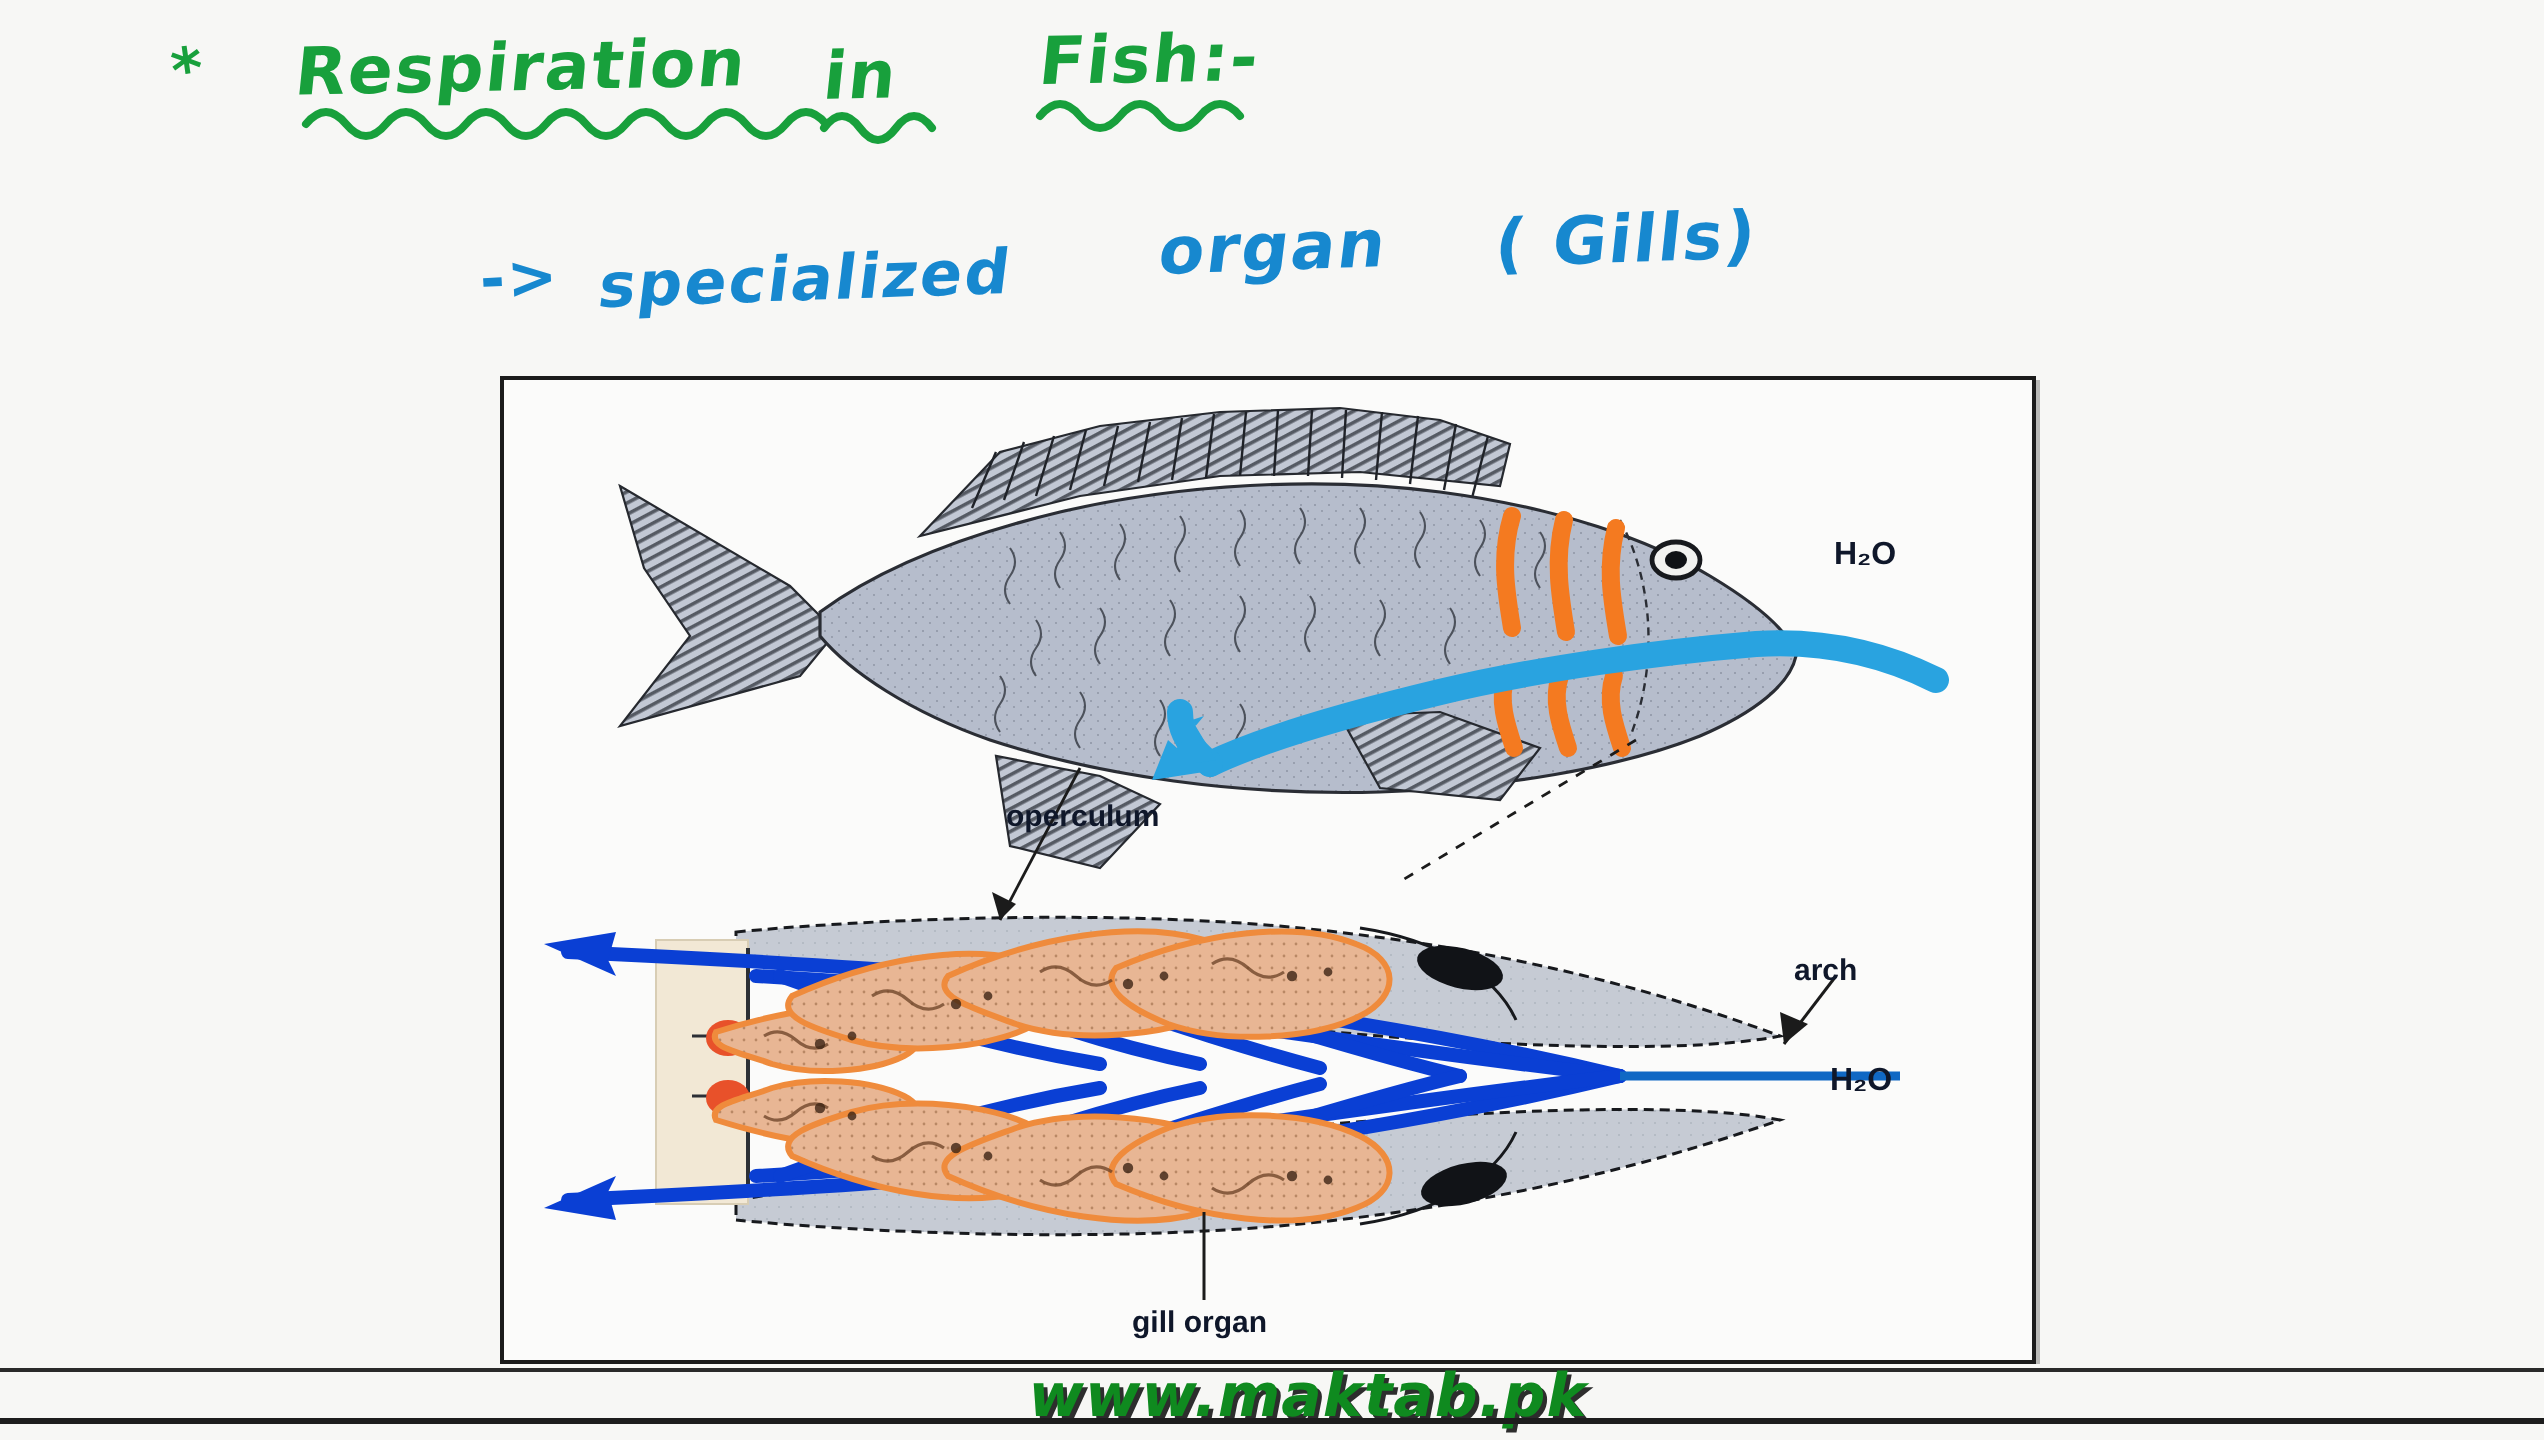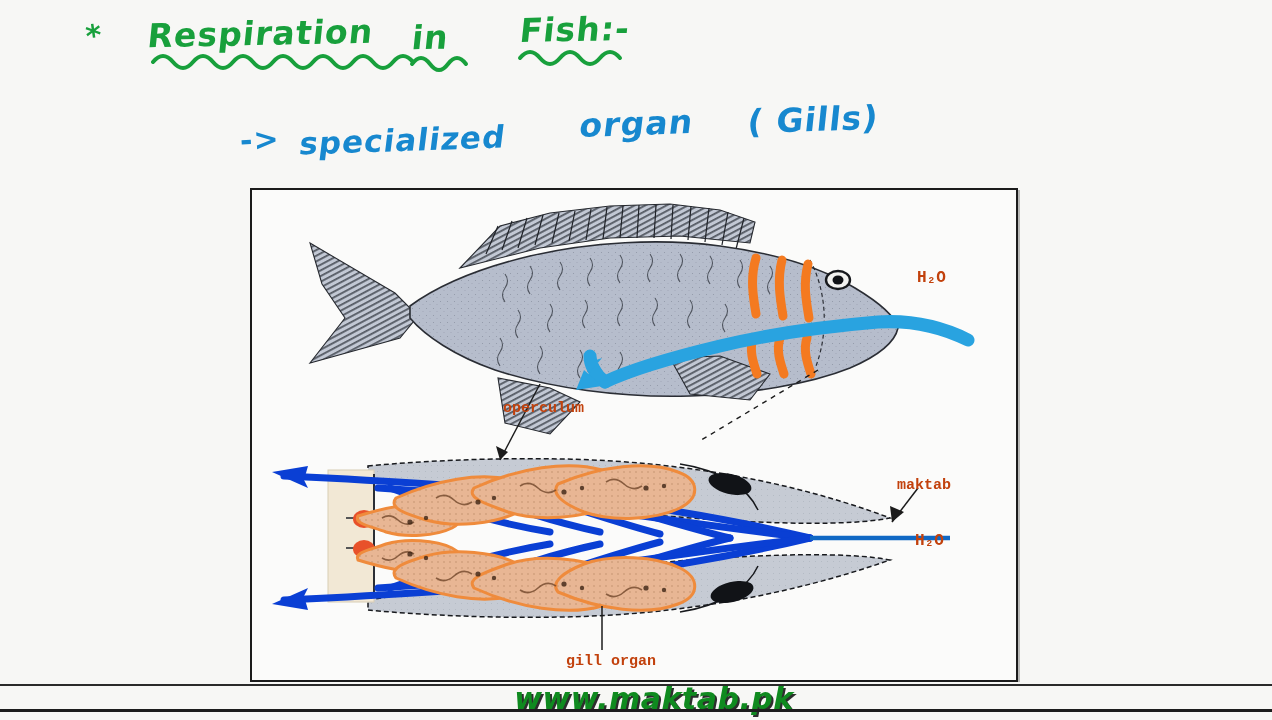--- a/index.html
+++ b/index.html
@@ -106,23 +106,23 @@
   #figure-svg {
     position: absolute;
     left: 250px;
     top: 188px;
     width: 768px;
     height: 494px;
   }
 
   .fig-label {
     position: absolute;
-    font-family: Liberation Mono, monospace;
+    font-family: Liberation Sans, sans-serif;
     font-weight: 700;
-    color: #c2410c;
+    color: #0f172a;
     white-space: pre;
   }
   #label-operculum { left: 503px; top: 400px; font-size: 15px; text-align: right; }
   #label-gill-arch { left: 566px; top: 653px; font-size: 15px; }
   #label-mouth     { left: 897px; top: 477px; font-size: 15px; }
   #label-h2o-lower { left: 915px; top: 532px; font-size: 16px; }
   #label-h2o-upper { left: 917px; top: 269px; font-size: 16px; }
 
   
   #footer-band {
@@ -416,21 +416,21 @@
 
       <path d="M668,300 L642,334" fill="none" stroke="#1b1b1b" stroke-width="1.5"></path>
       <path d="M642,334 L640,318 L654,324 Z" fill="#1b1b1b"></path>
     </g>
   </svg>
 
   <span class="fig-label" id="label-operculum">operculum</span>
 
   <span class="fig-label" id="label-gill-arch">gill organ</span>
 
-  <span class="fig-label" id="label-mouth">maktab</span>
+  <span class="fig-label" id="label-mouth">arch</span>
 
   <span class="fig-label" id="label-h2o-lower">H₂O</span>
 
   <span class="fig-label" id="label-h2o-upper">H₂O</span>
 
   <div id="footer-band"></div>
   <div id="footer-rule-top"></div>
   <div id="watermark">www.maktab.pk</div>
   <div id="footer-rule-bottom"></div>
 

